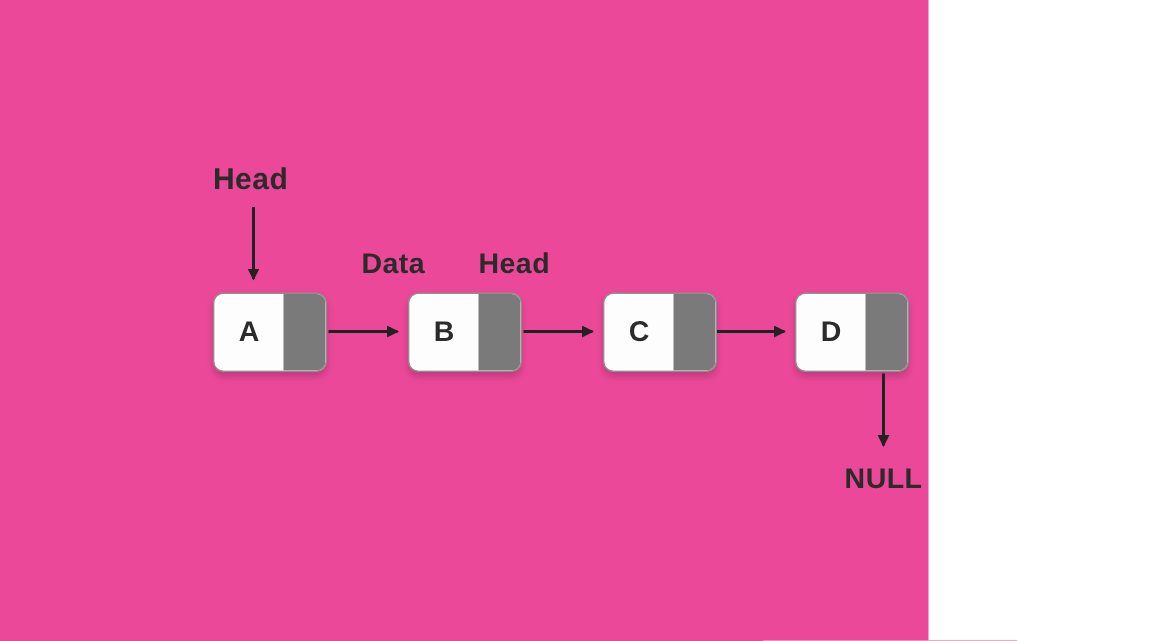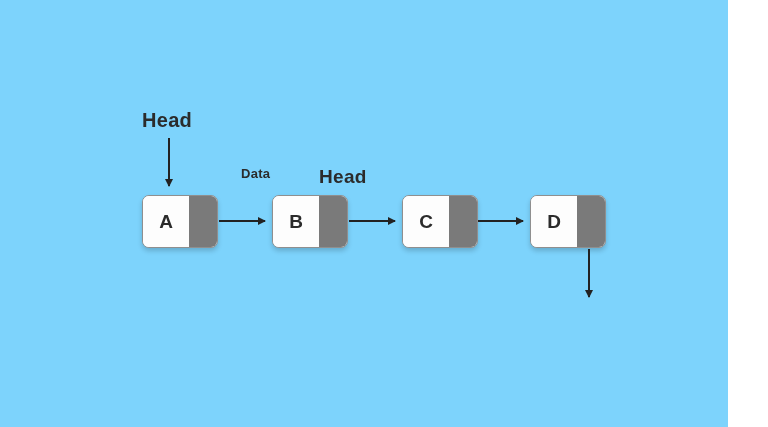--- a/index.html
+++ b/index.html
@@ -2,34 +2,34 @@
 <html><head>
 <meta charset="utf-8">
 <style>
   html, body {
     margin: 0;
     padding: 0;
     font-family: "Liberation Sans", sans-serif;
   }
   .stage {
     position: relative;
-    width: 728px;
+    width: 619px;
     height: 427px;
-    background: #7dd3fc;
+    background: #ec4899;
     overflow: hidden;
   }
   .lbl {
     position: absolute;
     font-weight: 700;
     color: #2b2b2b;
     white-space: nowrap;
     letter-spacing: 0.3px;
   }
   .lbl-head   { left: 142px; top: 109px; font-size: 20px; }
-  .lbl-data   { left: 241px; top: 166px; font-size: 13px; }
+  .lbl-data   { left: 241px; top: 166px; font-size: 19px; }
   .lbl-next   { left: 319px; top: 166px; font-size: 19px; }
   .lbl-null   { left: 559px; top: 309px; font-size: 19px; width: 60px; text-align: center; }
 
   .node {
     position: absolute;
     top: 195px;
     width: 76px;
     height: 53px;
     background: #fdfdfd;
     border: 1.5px solid #8f8f8f;
@@ -67,20 +67,21 @@
   }
 </style>
 </head>
 <body>
 
 <div class="stage">
 
   <div class="lbl lbl-head">Head</div>
   <div class="lbl lbl-data">Data</div>
   <div class="lbl lbl-next">Head</div>
+  <div class="lbl lbl-null">NULL</div>
 
   <div class="node node-a">
     <div class="data-cell">A</div>
     <div class="pointer-cell"></div>
   </div>
   <div class="node node-b">
     <div class="data-cell">B</div>
     <div class="pointer-cell"></div>
   </div>
   <div class="node node-c">

